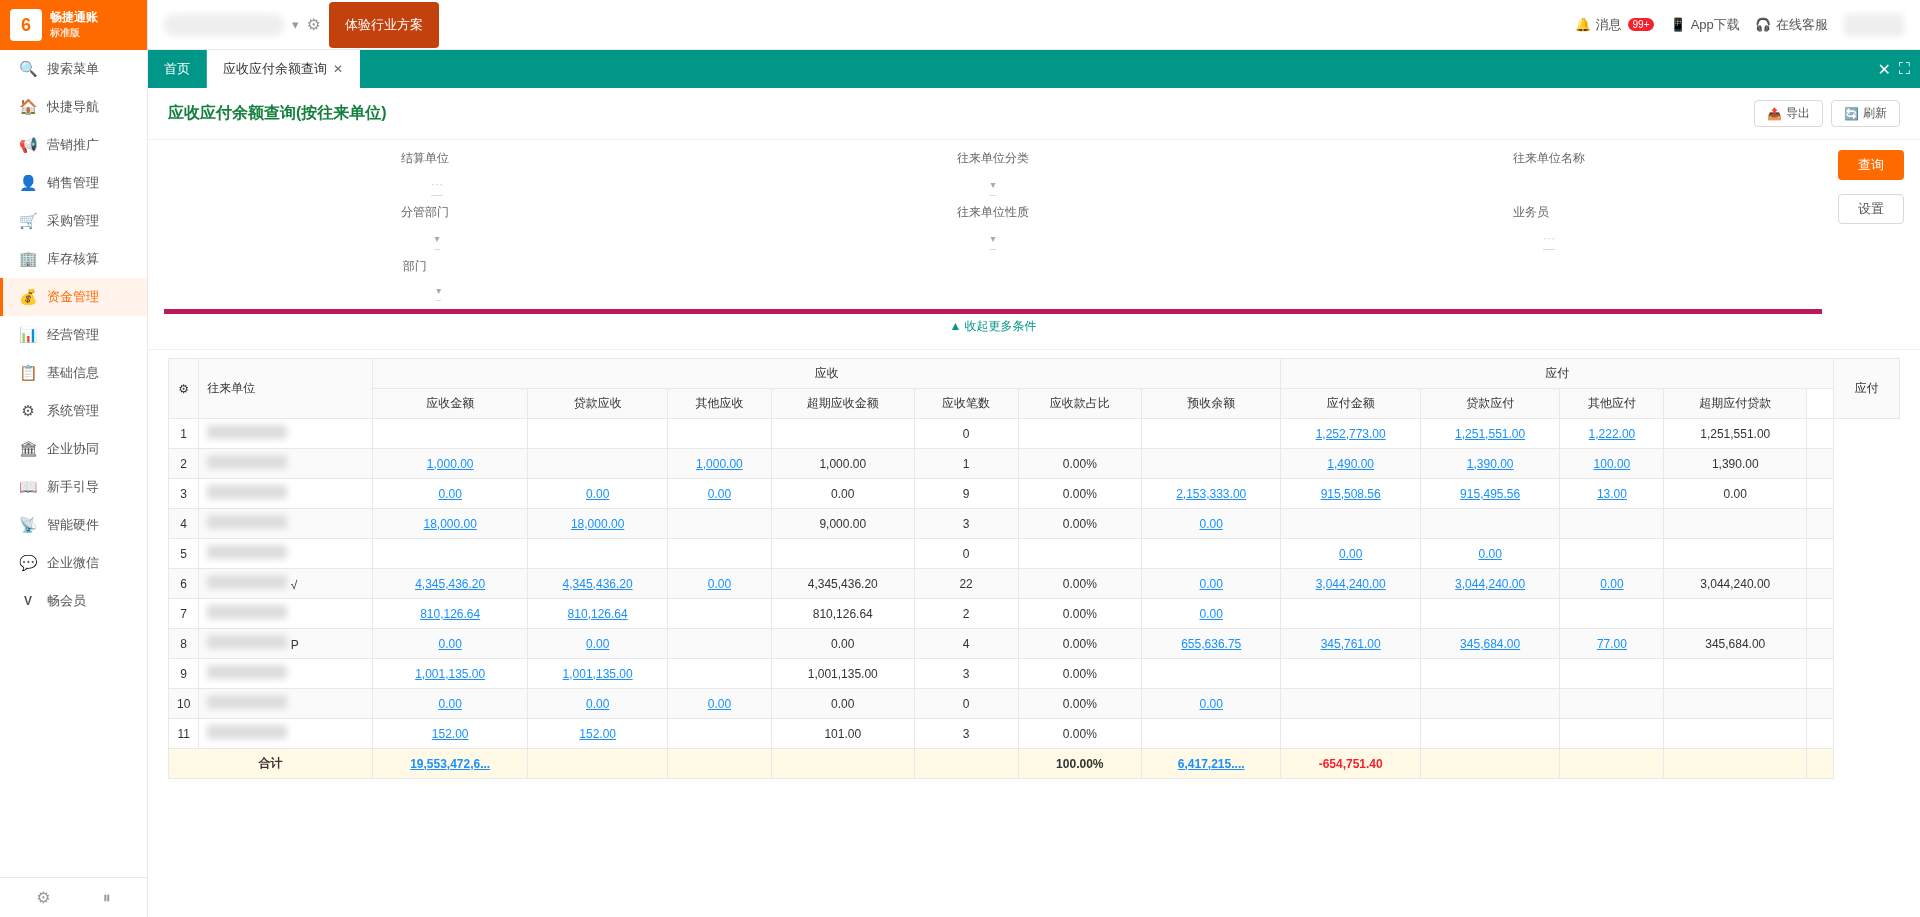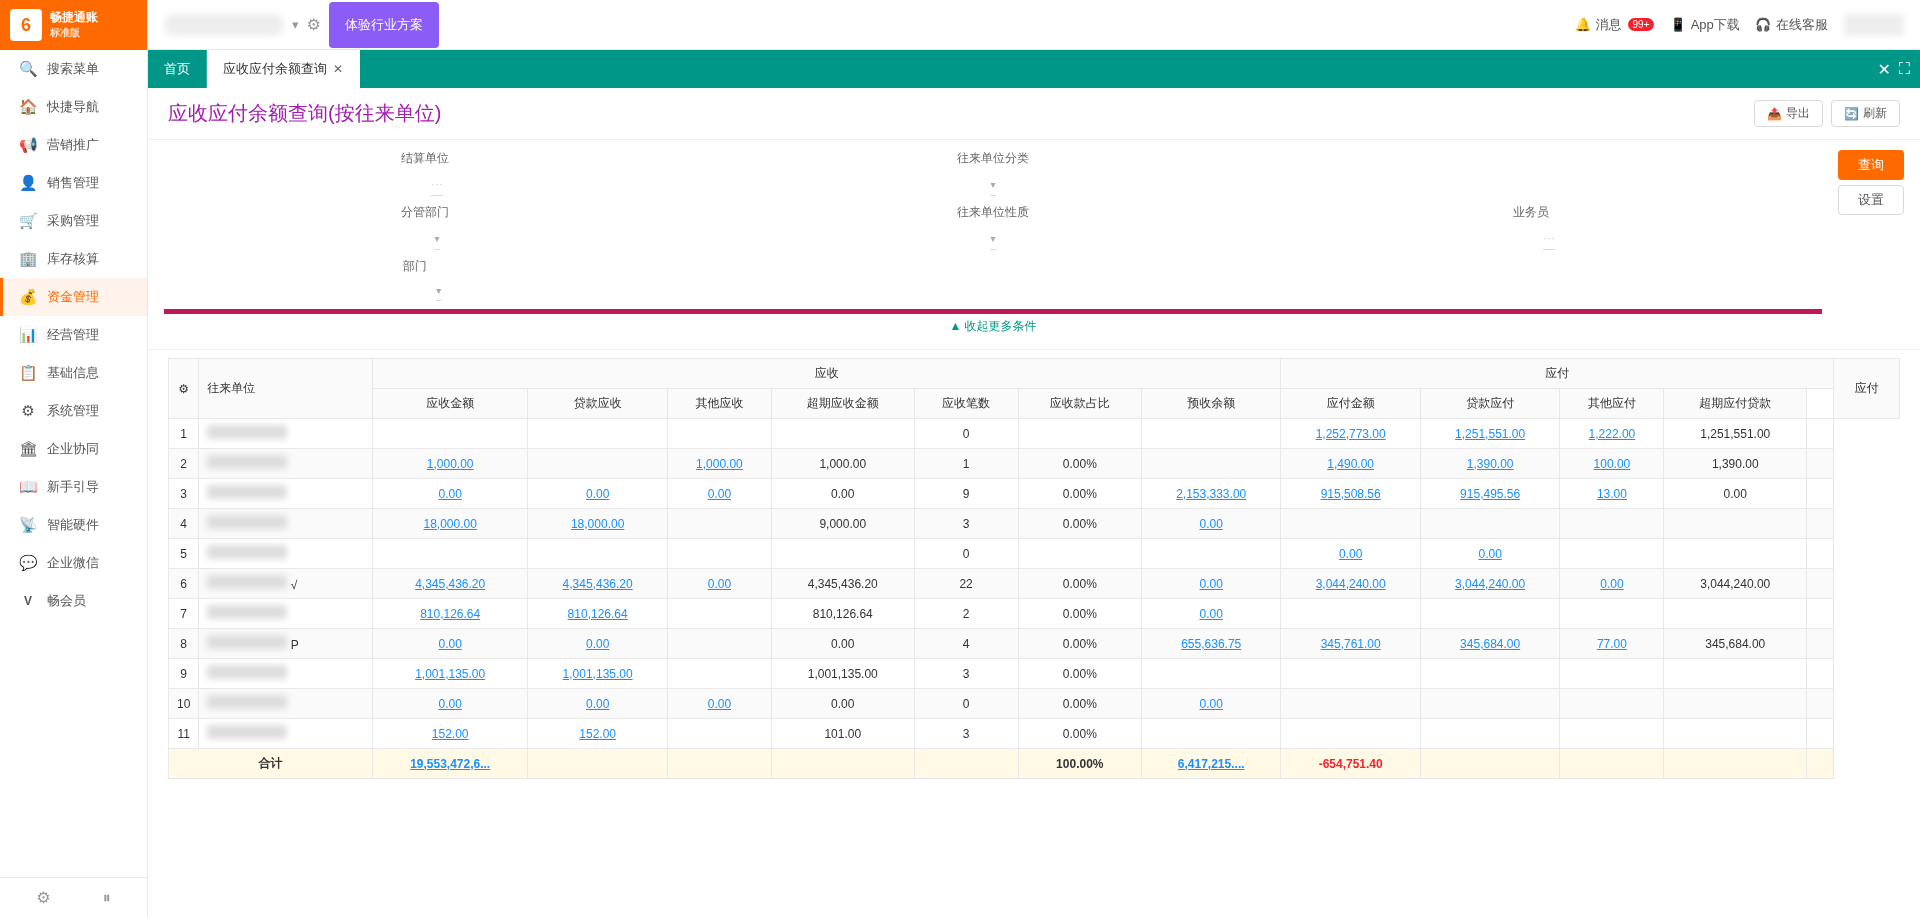--- a/index.html
+++ b/index.html
@@ -46,21 +46,21 @@
     .topbar-left {
       flex: 1; display: flex; align-items: center; gap: 8px;
     }
     .topbar-breadcrumb {
       background: #f0f0f0; border-radius: 12px; padding: 3px 12px;
       font-size: 12px; color: #666;
     }
     .topbar-arrow { color: #999; cursor: pointer; }
     .topbar-gear { color: #999; cursor: pointer; font-size: 16px; }
     .topbar-solution {
-      background: #8b5cf6; color: #fff; border: none; border-radius: 4px;
+      background: #c2410c; color: #fff; border: none; border-radius: 4px;
       padding: 14px 16px; cursor: pointer; font-size: 13px;
     }
     .topbar-right {
       display: flex; align-items: center; gap: 16px;
     }
     .topbar-notice { position: relative; cursor: pointer; color: #555; font-size: 13px; display: flex; align-items: center; gap: 4px; }
     .badge {
       background: #f5222d; color: #fff; border-radius: 10px;
       font-size: 10px; padding: 1px 5px; margin-left: 2px;
     }
@@ -93,21 +93,21 @@
       position: fixed; left: 148px; top: 88px; right: 0; bottom: 0;
       background: #f5f5f5; overflow-y: auto;
     }
     .page-container {
       background: #fff; margin: 0; padding: 0; min-height: 100%;
     }
     .page-header {
       padding: 12px 20px; display: flex; align-items: center; justify-content: space-between;
       border-bottom: 1px solid #f0f0f0;
     }
-    .page-title { font-size: 20px; font-weight: normal; color: #a21caf; }
+    .page-title { font-size: 16px; font-weight: bold; color: #15803d; }
     .page-header-actions { display: flex; gap: 8px; }
     .btn-export, .btn-refresh {
       border: 1px solid #d9d9d9; background: #fff; border-radius: 4px;
       padding: 4px 12px; cursor: pointer; font-size: 12px; color: #555;
       display: flex; align-items: center; gap: 4px;
     }
     .schema-item {
       display: flex; align-items: center; padding: 6px 12px; cursor: pointer;
       font-size: 13px; color: #555;
     }
@@ -173,21 +173,21 @@
     }
     .query-field {
       display: flex; align-items: center; gap: 6px; flex-direction: column;
     }
     .q-label { color: #666; font-size: 12px; min-width: 72px; white-space: nowrap; }
     .q-input {
       flex: 1; border: none; border-bottom: 1px solid #d9d9d9; padding: 4px 0;
       font-size: 12px; display: flex; align-items: center; justify-content: space-between;
     }
     .query-btn-col {
-      display: flex; flex-direction: column; gap: 5px; padding-top: 0;
+      display: flex; flex-direction: column; gap: 14px; padding-top: 0;
     }
     .btn-query {
       background: #ff6a00; color: #fff; border: none; border-radius: 4px;
       padding: 6px 20px; cursor: pointer; font-size: 13px;
     }
     .btn-settings {
       background: #fff; color: #555; border: 1px solid #d9d9d9; border-radius: 4px;
       padding: 5px 16px; cursor: pointer; font-size: 13px;
     }
     .collapse-btn {
@@ -348,20 +348,26 @@
               </div>
 
               <div class="query-field">
                 <span class="q-label">往来单位分类</span>
                 <div class="q-input">
                   <span></span>
                   <span style="color:#aaa;font-size:10px;">▾</span>
                 </div>
               </div>
 
+              <div class="query-field">
+                <span class="q-label">往来单位名称</span>
+                <div class="q-input">
+                  <span></span>
+                </div>
+              </div>
             </div>
             <div class="query-row">
 
               <div class="query-field">
                 <span class="q-label">分管部门</span>
                 <div class="q-input">
                   <span></span>
                   <span style="color:#aaa;font-size:10px;">▾</span>
                 </div>
               </div>

